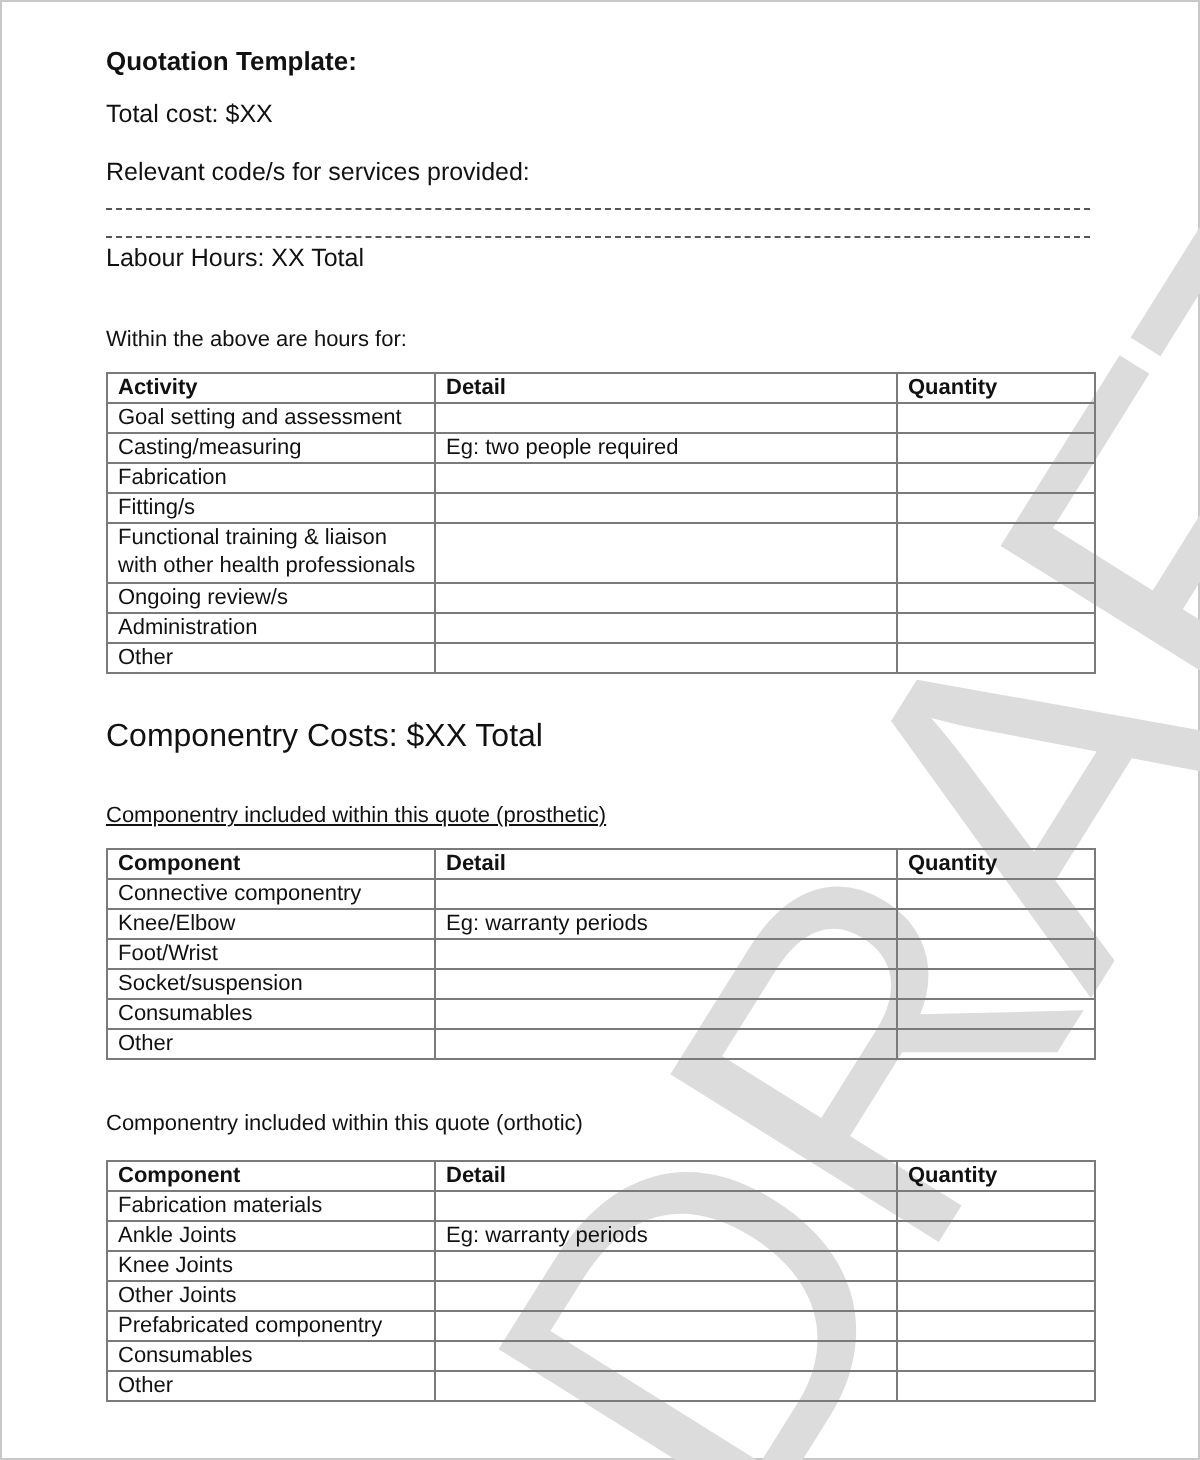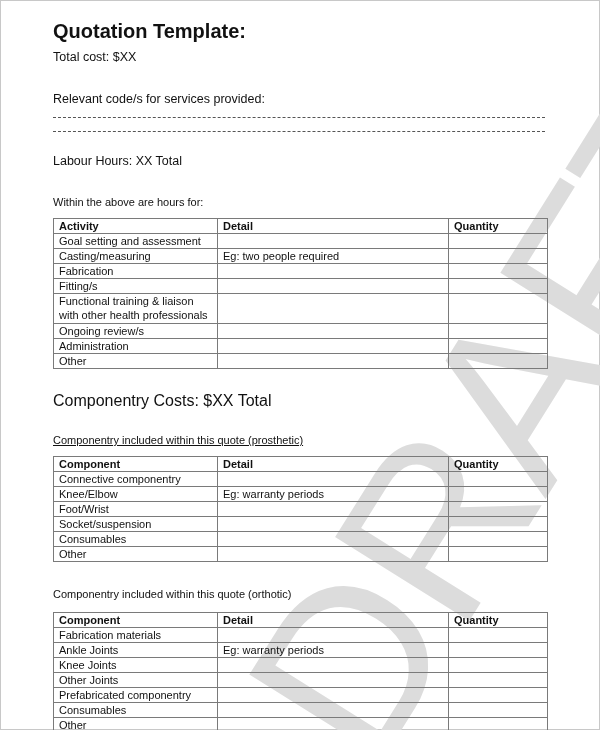--- a/index.html
+++ b/index.html
@@ -40,21 +40,21 @@
       line-height: 1;
     }
     .content {
       position: absolute;
       left: 52px;
       top: 20px;
       width: 495px;
       z-index: 1;
     }
     .title {
-      font-size: 20px;
+      font-size: 13px;
       font-weight: bold;
       margin: 0;
       height: 20px;
       line-height: 20px;
     }
     .line {
       font-size: 12.5px;
       line-height: 16px;
       margin: 0;
     }
@@ -97,26 +97,26 @@
 <div class="page">
 
   <div class="watermark">DRAFT</div>
 
   <div class="content">
 
     <p class="title">Quotation Template:</p>
 
     <p class="line" style="margin-top:8px;">Total cost: $XX</p>
 
-    <p class="line" style="margin-top:26px;">Relevant code/s for services provided:</p>
+    <p class="line" style="margin-top:13px;">Relevant code/s for services provided:</p>
 
     <div class="rule" style="margin-top:10px;"></div>
     <div class="rule" style="margin-top:13px;"></div>
 
-    <p class="line" style="margin-top:21px;">Labour Hours: XX Total</p>
+    <p class="line" style="margin-top:2px;">Labour Hours: XX Total</p>
 
     <p class="small" style="margin-top:26px;">Within the above are hours for:</p>
 
     <table style="margin-top:9px;padding-left:40px;">
       <colgroup>
           <col class="c1">
           <col class="c2">
           <col class="c3">
         </colgroup>
       <thead>

